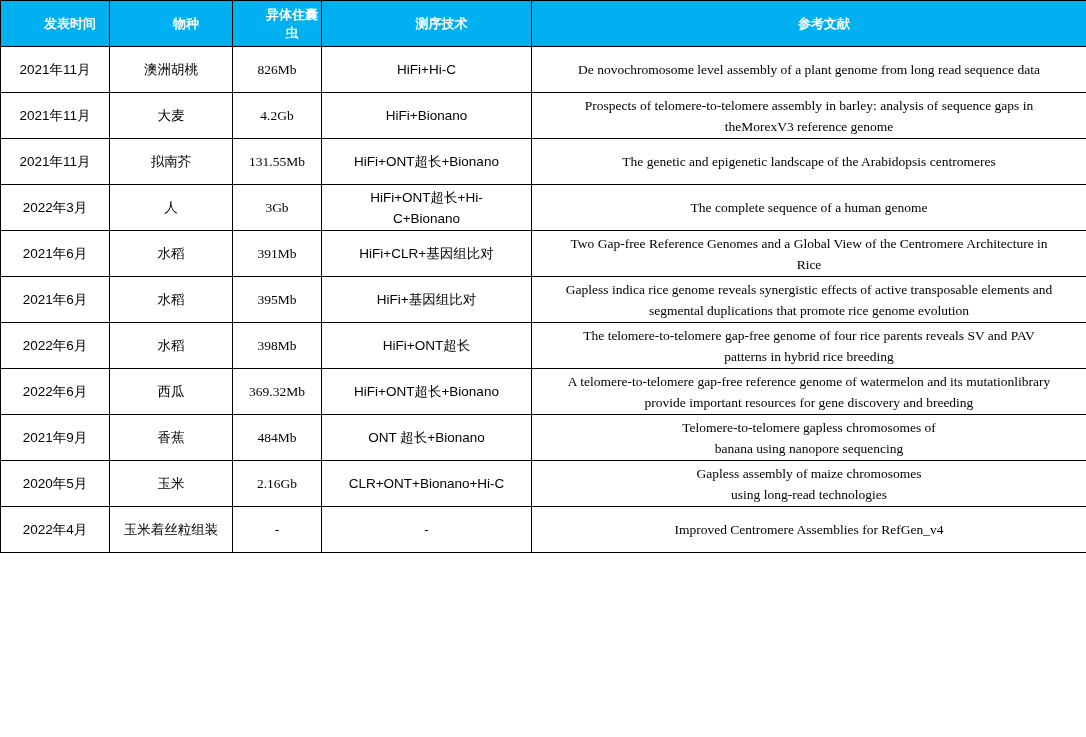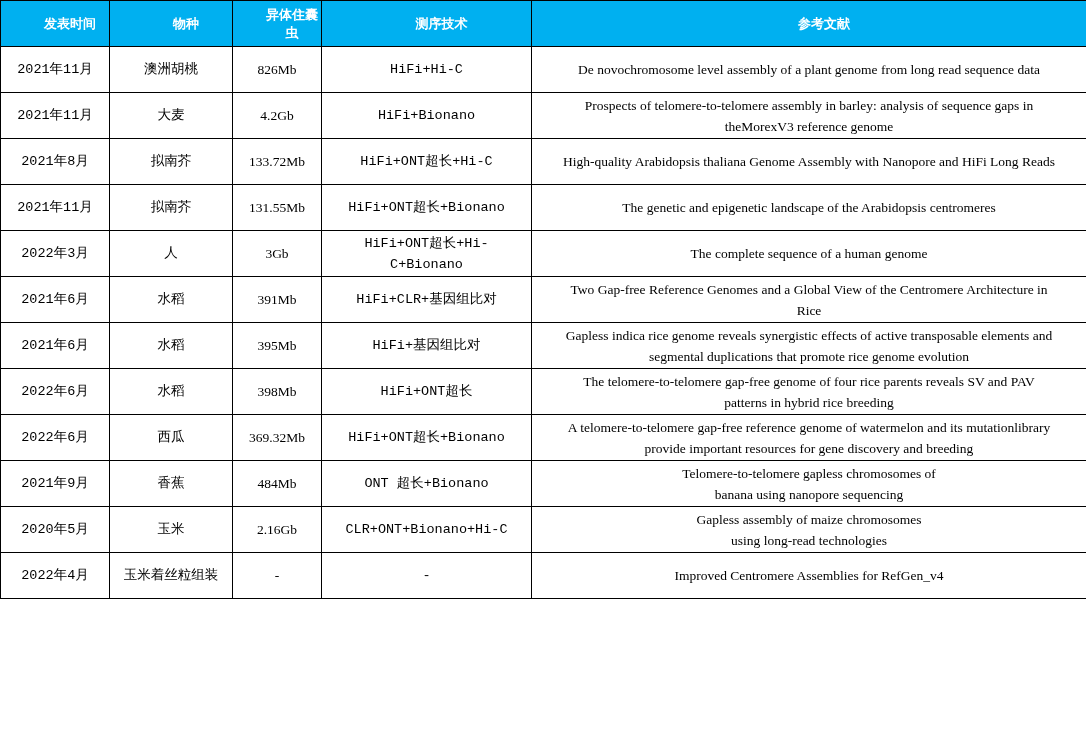--- a/index.html
+++ b/index.html
@@ -25,21 +25,21 @@
     height: 45px;
     padding-left: 32px;
   }
   table.t2t td {
     height: 45px;
     font-size: 13.5px;
     color: #000000;
     line-height: 21px;
   }
   td.c-date, td.c-species, td.c-tech {
-    font-family: Liberation Mono, monospace;
+    font-family: Liberation Sans, sans-serif;
     font-size: 13px;
   }
   td.c-size, td.c-ref {
     font-family: "Liberation Serif", serif;
     font-size: 14.5px;
   }
   td.c-ref { white-space: pre-line; }
   td.c-tech { white-space: pre-line; }
 </style>
 </head>
@@ -70,27 +70,20 @@
       <td class="c-tech">HiFi+Hi-C</td>
       <td class="c-ref">De novochromosome level assembly of a plant genome from long read sequence data</td>
     </tr>
     <tr>
       <td class="c-date">2021年11月</td>
       <td class="c-species">大麦</td>
       <td class="c-size">4.2Gb</td>
       <td class="c-tech">HiFi+Bionano</td>
       <td class="c-ref">Prospects of telomere-to-telomere assembly in barley: analysis of sequence gaps in
 theMorexV3 reference genome</td>
-    </tr>
-    <tr>
-      <td class="c-date">2021年8月</td>
-      <td class="c-species">拟南芥</td>
-      <td class="c-size">133.72Mb</td>
-      <td class="c-tech">HiFi+ONT超长+Hi-C</td>
-      <td class="c-ref">High-quality Arabidopsis thaliana Genome Assembly with Nanopore and HiFi Long Reads</td>
     </tr>
     <tr>
       <td class="c-date">2021年11月</td>
       <td class="c-species">拟南芥</td>
       <td class="c-size">131.55Mb</td>
       <td class="c-tech">HiFi+ONT超长+Bionano</td>
       <td class="c-ref">The genetic and epigenetic landscape of the Arabidopsis centromeres</td>
     </tr>
     <tr>
       <td class="c-date">2022年3月</td>

